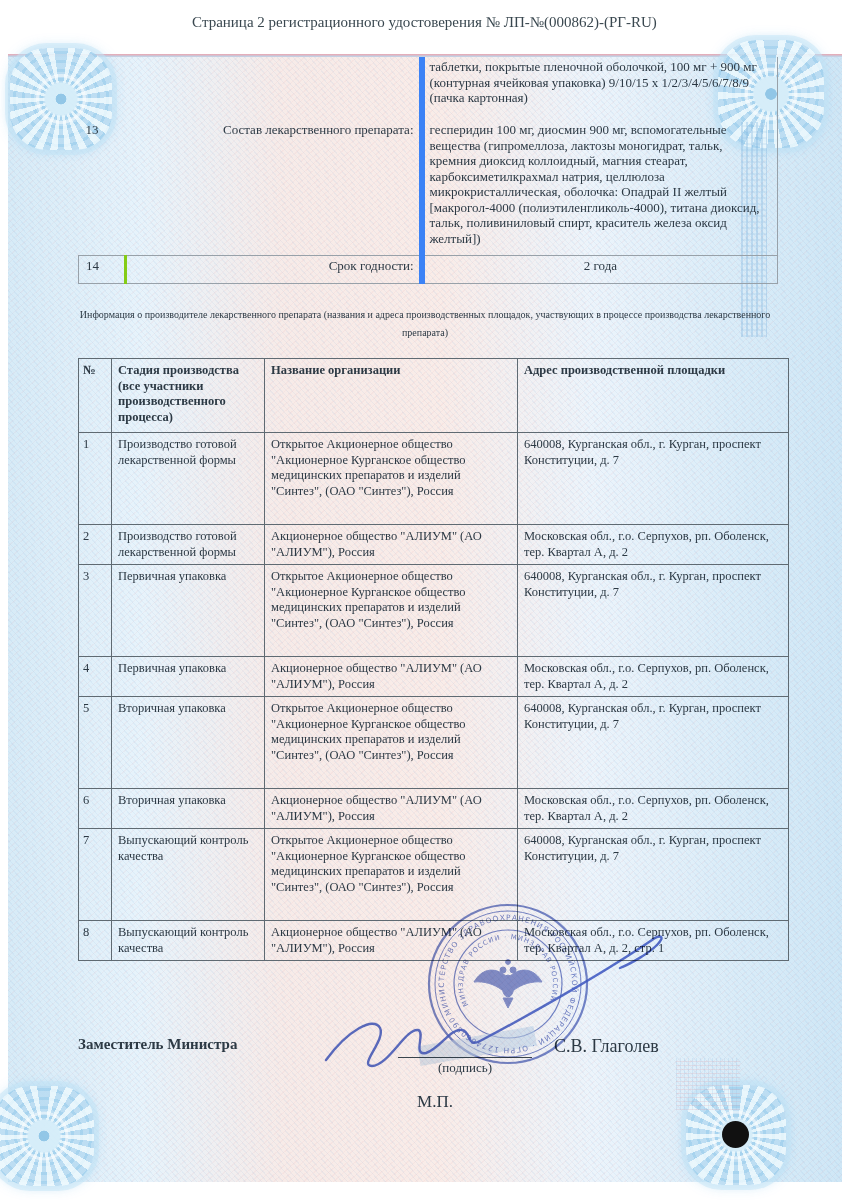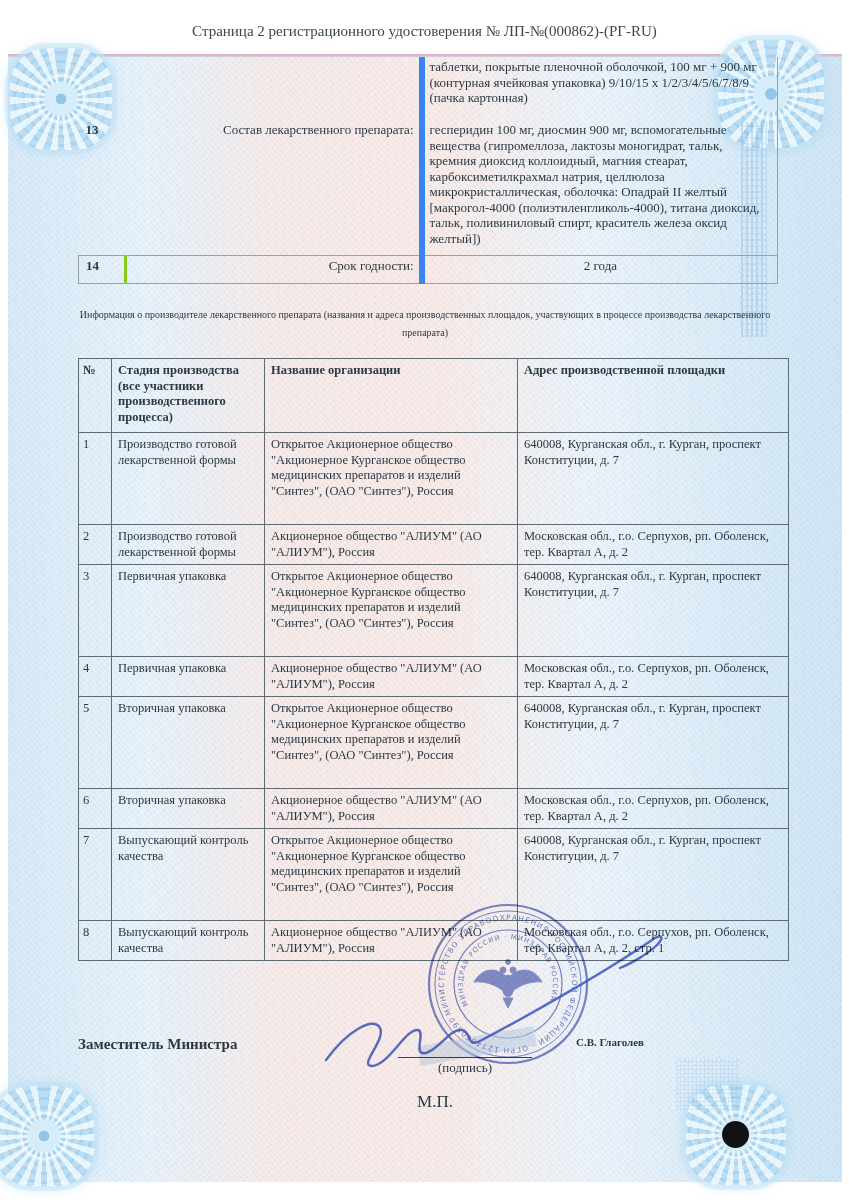--- a/index.html
+++ b/index.html
@@ -23,25 +23,25 @@
       background:radial-gradient(circle,#8cc4e6 0 18%, #d6eefa 20% 55%, rgba(214,238,250,0) 62%);}
   .stripes{position:absolute;left:741px;top:122px;width:26px;height:215px;opacity:.55;
       background:repeating-linear-gradient(90deg, rgba(120,175,220,.55) 0 2px, rgba(255,255,255,0) 2px 5px),
                  repeating-linear-gradient(0deg, rgba(120,175,220,.25) 0 2px, rgba(255,255,255,0) 2px 6px);}
   .mesh{position:absolute;left:676px;top:1058px;width:64px;height:52px;opacity:.5;
       background:repeating-linear-gradient(0deg, rgba(220,150,160,.4) 0 1px, rgba(255,255,255,0) 1px 4px),
                  repeating-linear-gradient(90deg, rgba(140,190,230,.4) 0 1px, rgba(255,255,255,0) 1px 4px);}
   .dot{position:absolute;left:722px;top:1121px;width:27px;height:27px;border-radius:50%;
       background:radial-gradient(circle,#111 0 70%, rgba(17,17,17,.4) 85%, rgba(17,17,17,0) 100%);}
   
-  .hdr{position:absolute;left:0;top:23px;width:100%;text-align:center;font-size:15px;color:#39474f;}
+  .hdr{position:absolute;left:0;top:14px;width:100%;text-align:center;font-size:15px;color:#39474f;}
   .tt{position:absolute;left:78px;top:57px;width:660px;border-collapse:collapse;table-layout:fixed;
       font-size:13px;line-height:15.5px;}
   .tt td{vertical-align:top;padding:2px 5px;}
-  .tt td.num{width:35px;padding-left:7px;font-weight:bold;}
+  .tt td.num{width:35px;padding-left:7px;font-weight:normal;}
   .tt td.lbl{width:283px;font-weight:normal;text-align:right;}
   .tt td.val{width:342px;border-left:6px solid #3b82f6;border-right:1px solid #98a1a9;}
   .tt tr.r0{height:63px;}
   .tt tr.r13{height:135px;}
   .tt tr.r14{height:28px;}
   .tt tr.r14 td{border-top:1px solid #98a1a9;border-bottom:1px solid #98a1a9;}
   .tt tr.r14 td.num{border-left:1px solid #98a1a9;border-right:3px solid #84cc16;}
   .tt tr.r14 td.val{text-align:center;}
   .intro{position:absolute;left:64px;top:306px;width:722px;text-align:center;font-size:10px;line-height:18px;}
   .mt{position:absolute;left:78px;top:358px;width:664px;border-collapse:collapse;table-layout:fixed;
@@ -49,21 +49,21 @@
   .mt td,.mt th{border:1px solid #5f6a72;vertical-align:top;padding:4px 6px;text-align:left;font-weight:normal;}
   .mt th{font-weight:bold;}
   .mt .c0{width:26px;padding-left:4px;padding-right:2px;}
   .mt .c1{width:140px;}
   .mt .c2{width:240px;}
   .mt .c3{width:258px;}
   .mt tr.hrow{height:74px;}
   .mt tr.tall{height:92px;}
   .mt tr.short{height:40px;}
   .sig-title{position:absolute;left:78px;top:1036px;font-size:15px;font-weight:bold;}
-  .sig-name{position:absolute;left:576px;top:1036px;font-size:11px;font-weight:bold;}
+  .sig-name{position:absolute;left:554px;top:1036px;font-size:18px;font-weight:normal;}
   .sig-line{position:absolute;left:398px;top:1036px;width:134px;height:21px;border-bottom:1.5px solid #3a444c;}
   .sig-cap{position:absolute;left:398px;top:1060px;width:134px;text-align:center;font-size:13px;}
   .mp{position:absolute;left:360px;top:1092px;width:150px;text-align:center;font-size:17px;}
   .stampwrap{position:absolute;left:320px;top:878px;width:380px;height:212px;mix-blend-mode:multiply;opacity:.93;}
 </style>
 </head>
 <body>
 
 <div class="page">
 

